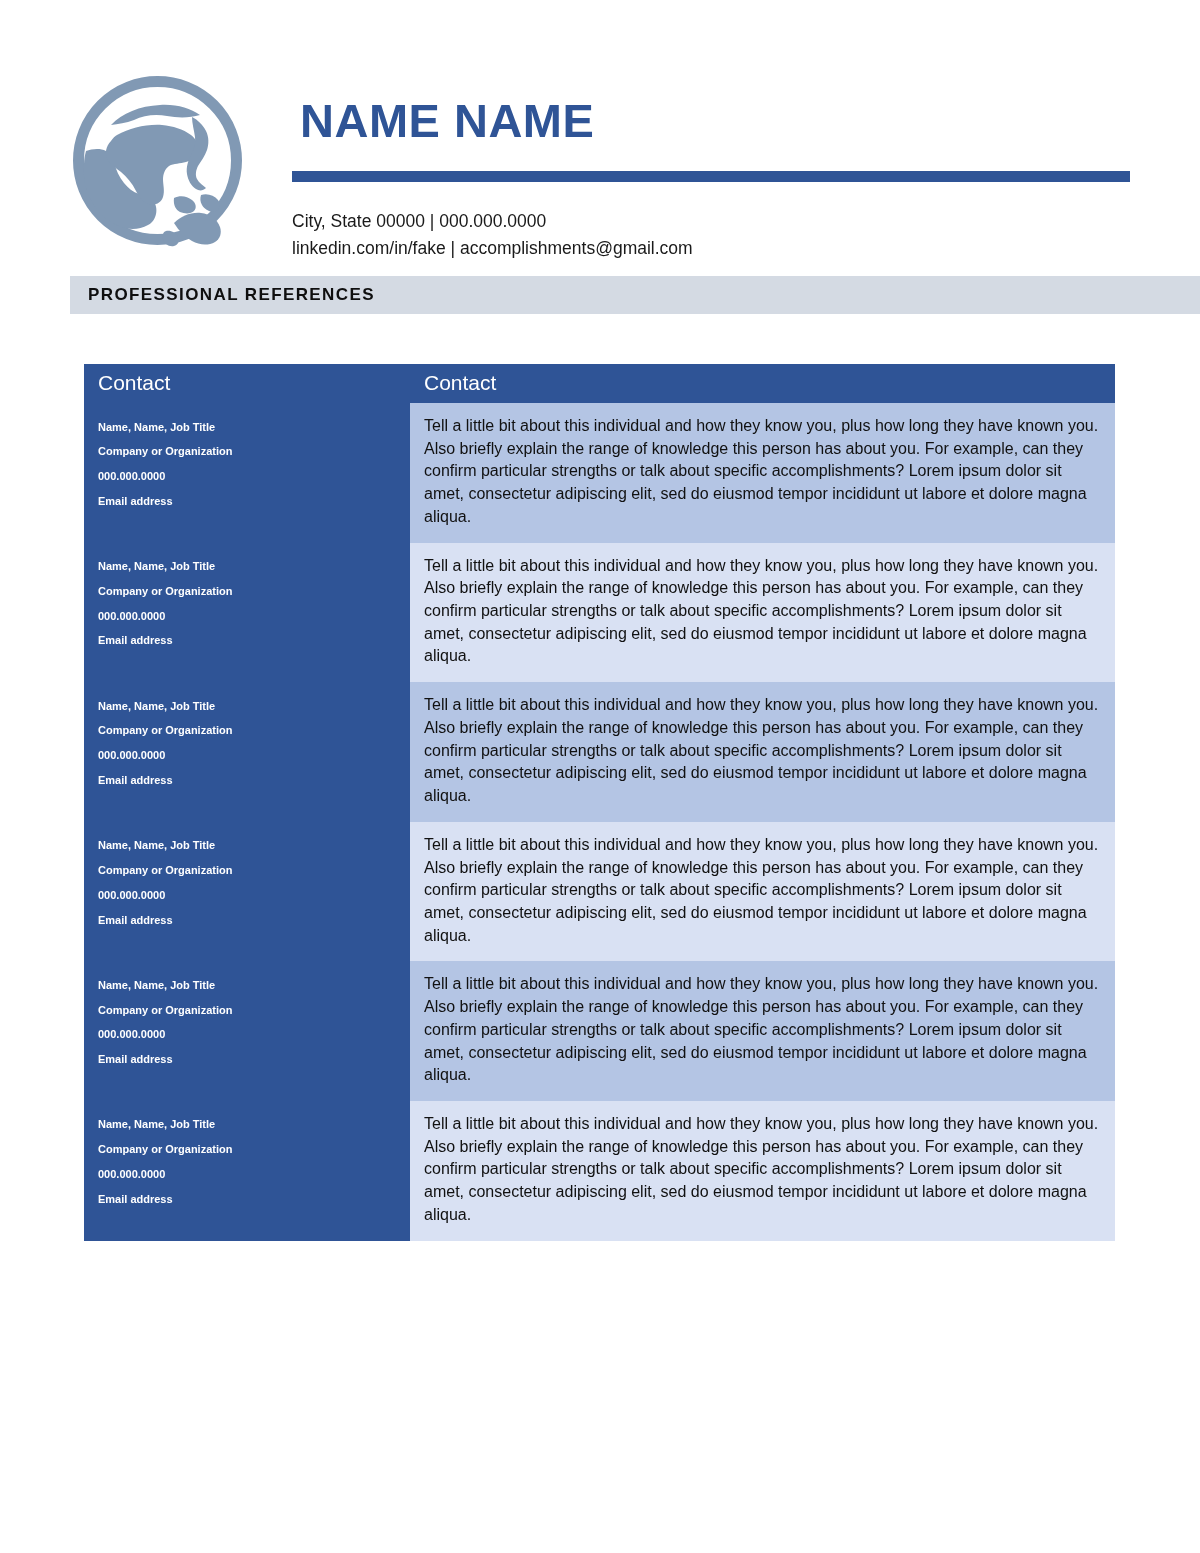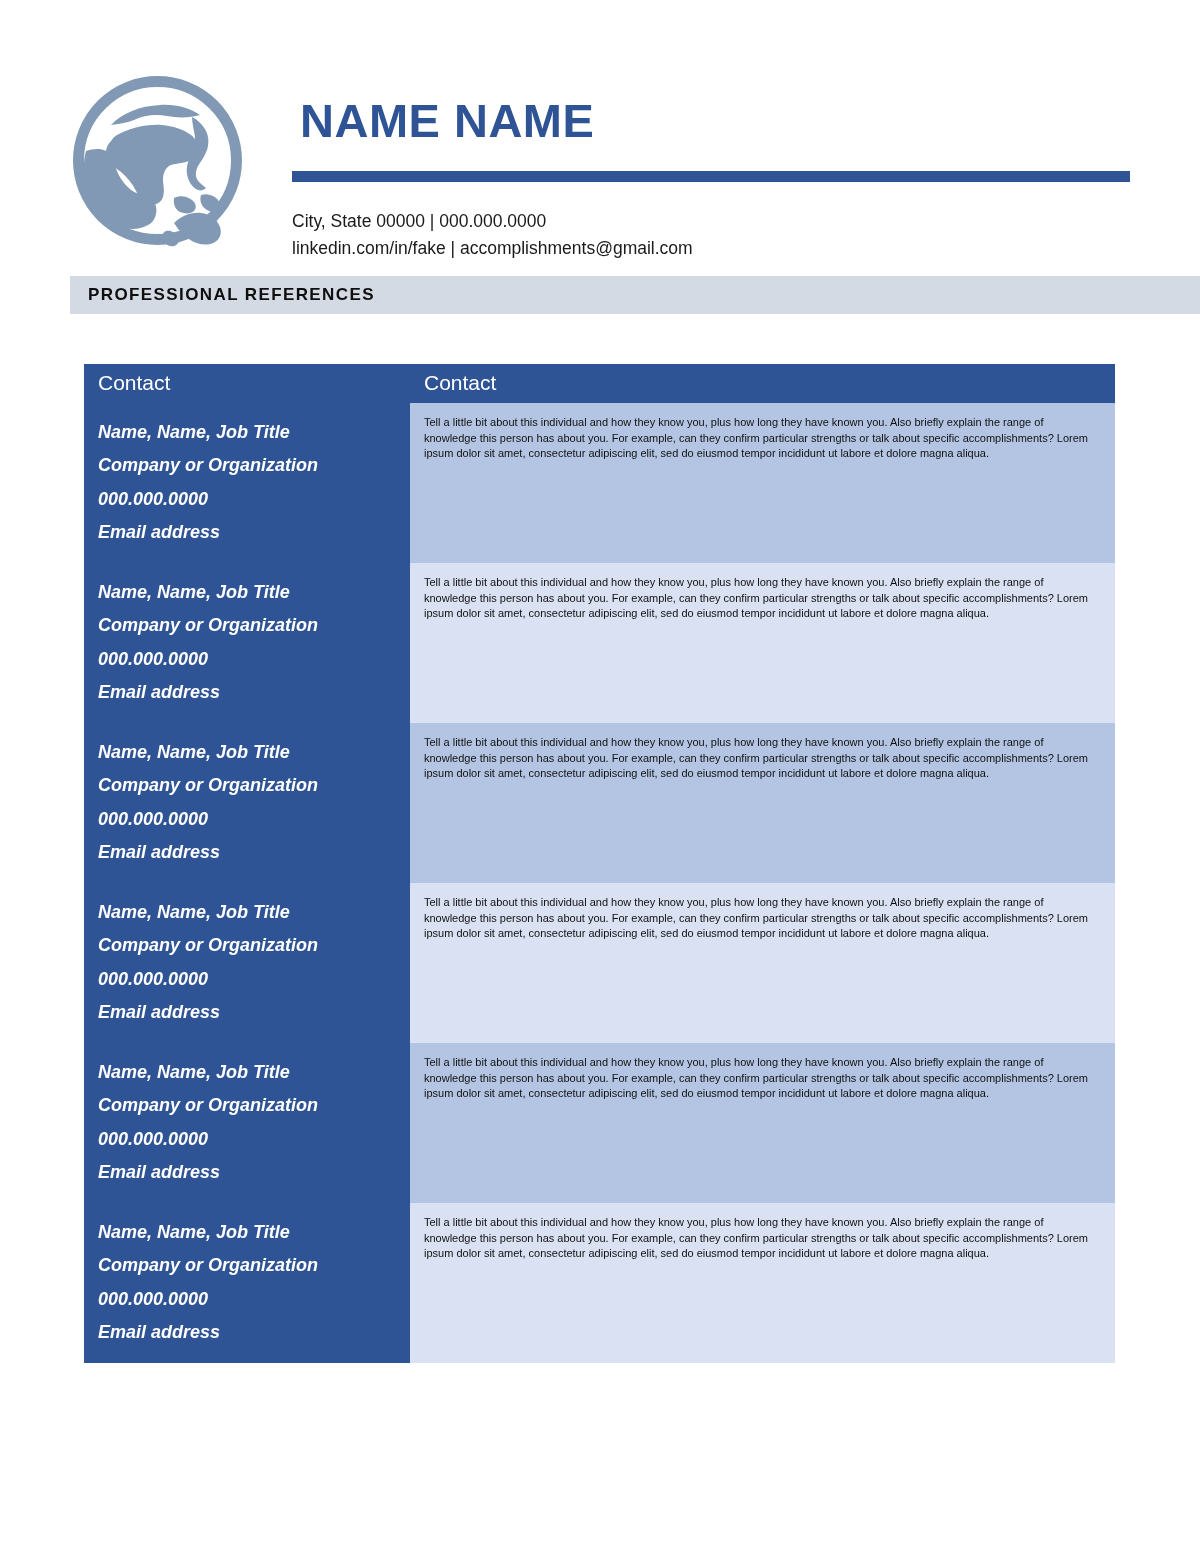--- a/index.html
+++ b/index.html
@@ -118,31 +118,30 @@
     border: 0;
   }
   .cell-contact {
     background: #2f5496;
     color: #ffffff;
     padding: 12px 14px 14px 14px;
     border-top: 3px solid #ffffff;
     border-right: 4px solid #ffffff;
   }
   .cell-contact .line {
-    font-size: 18px;
+    font-size: 11px;
     font-weight: bold;
     line-height: 1.25;
     padding: 5.5px 0 5.5px 0;
     white-space: nowrap;
-    font-style: italic;
   }
   .cell-context {
     padding: 12px 16px 14px 14px;
     border-top: 3px solid #ffffff;
-    font-size: 11px;
+    font-size: 16px;
     line-height: 1.42;
     color: #111111;
   }
   .cell-context.shade-a { background: #b4c5e4; }
   .cell-context.shade-b { background: #d9e1f3; }
 </style>
 </head>
 <body>
 
 <div class="page">

